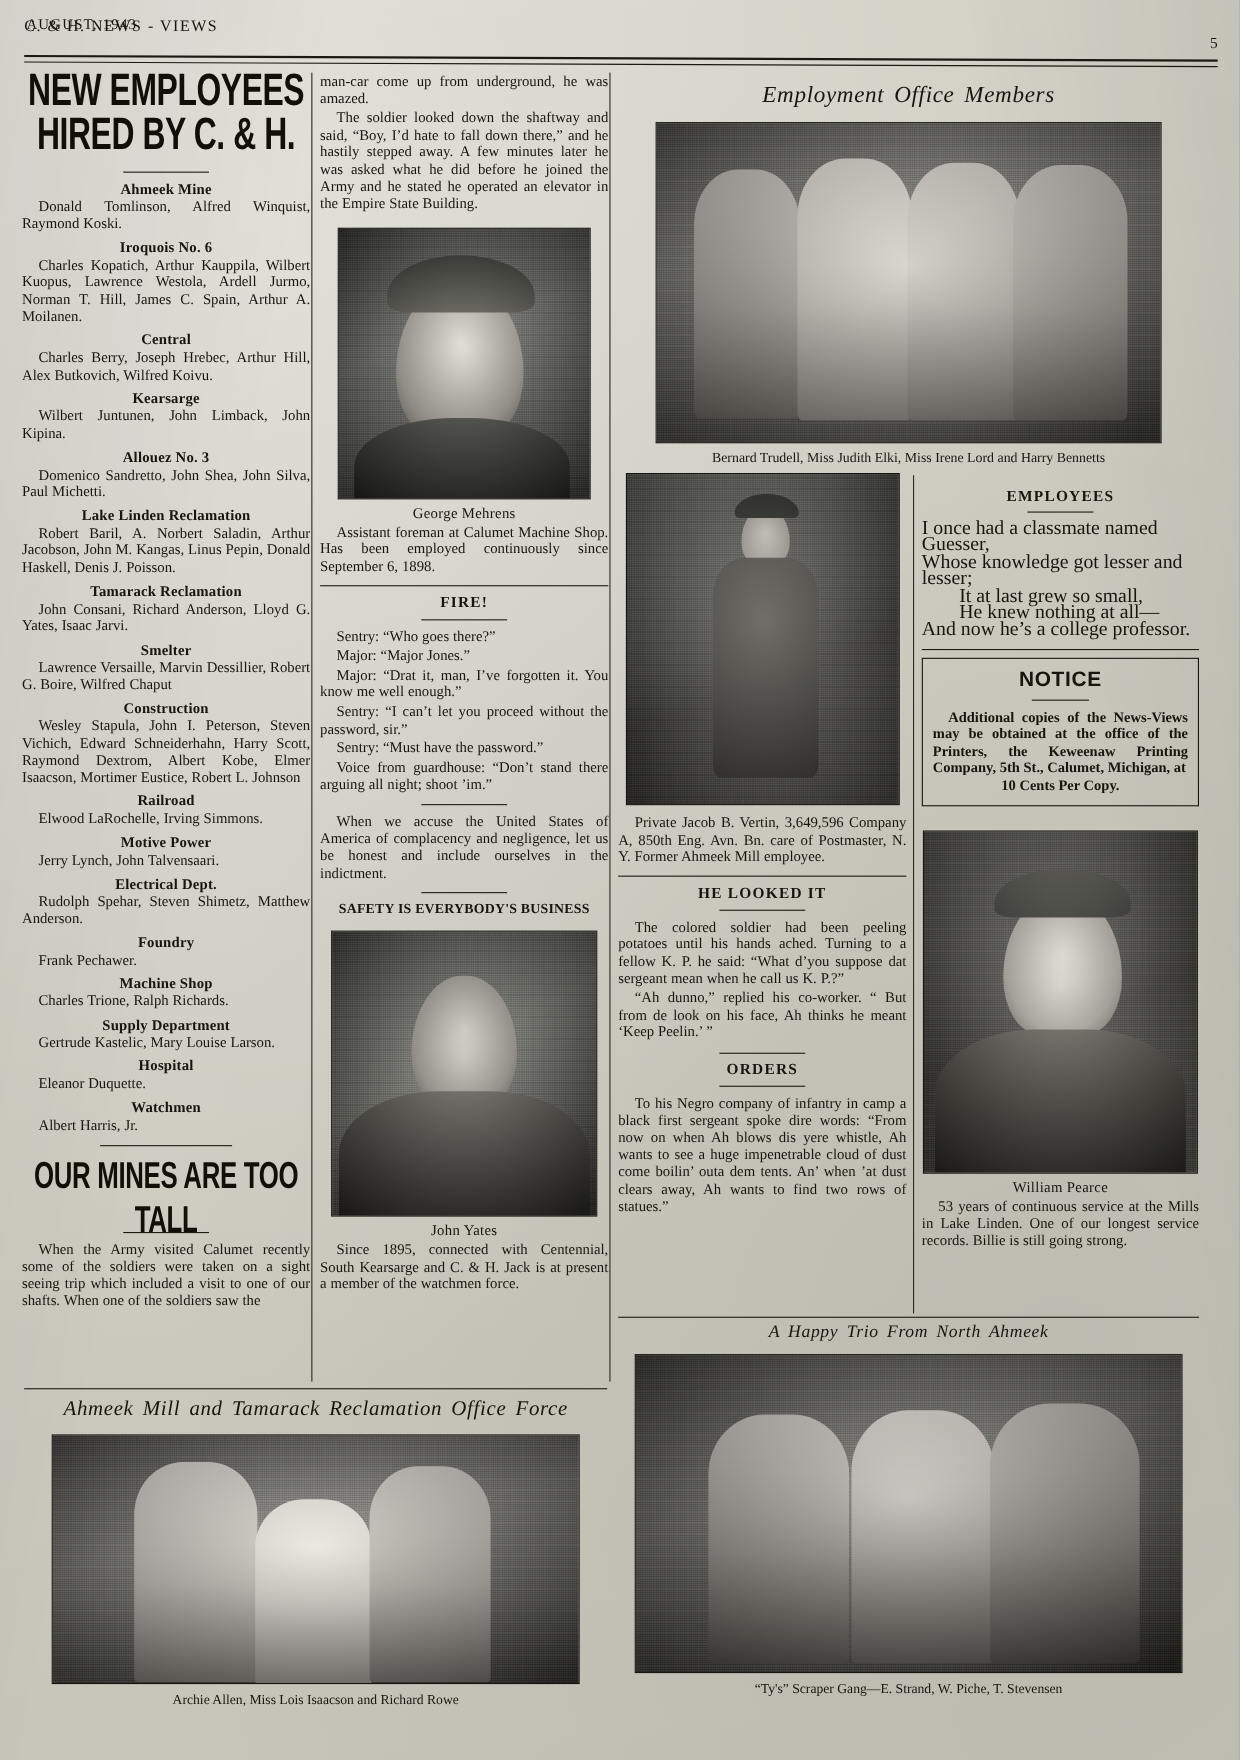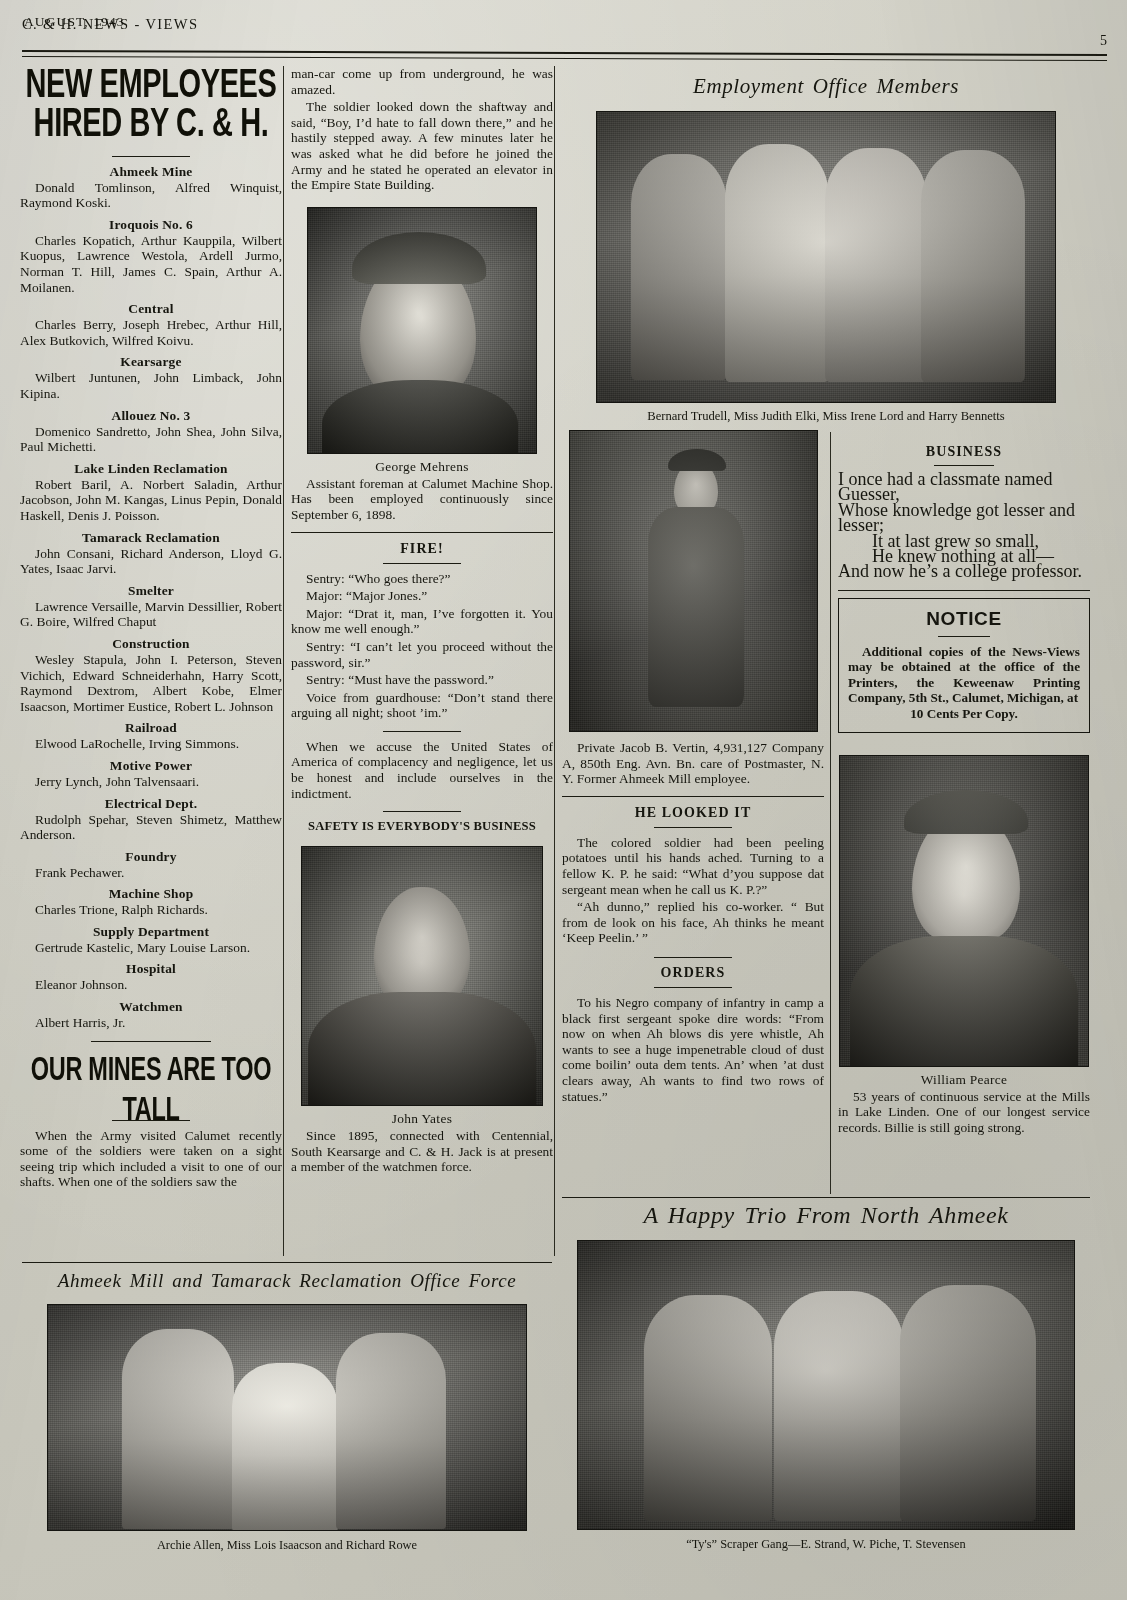--- a/index.html
+++ b/index.html
@@ -181,21 +181,21 @@
         <p class="body">Jerry Lynch, John Talvensaari.</p>
         <div class="subhead">Electrical Dept.</div>
         <p class="body">Rudolph Spehar, Steven Shimetz, Matthew Anderson.</p>
         <div class="subhead">Foundry</div>
         <p class="body">Frank Pechawer.</p>
         <div class="subhead">Machine Shop</div>
         <p class="body">Charles Trione, Ralph Richards.</p>
         <div class="subhead">Supply Department</div>
         <p class="body">Gertrude Kastelic, Mary Louise Larson.</p>
         <div class="subhead">Hospital</div>
-        <p class="body">Eleanor Johnson.</p>
+        <p class="body">Eleanor Duquette.</p>
         <div class="subhead">Watchmen</div>
         <p class="body">Albert Harris, Jr.</p>
       </div>
 
     <div class="rule-mid" style="margin-top:10px;"></div>
     <div class="bighead2">OUR MINES ARE TOO TALL</div>
     <div style="height:10px"></div>
     <div class="rule-short"></div>
     <p class="body">When the Army visited Calumet recently some of the soldiers were taken on a sight seeing trip which included a visit to one of our shafts. When one of the soldiers saw the</p>
   </div>
@@ -244,21 +244,21 @@
   </div>
 
   <div class="col" style="left:562px;top:430px;width:262px;">
     <div class="photo" style="width:247px;height:300px;margin:0 auto;background:linear-gradient(160deg,#6d6d64,#3c3b35 60%,#58574f);">
       <div class="grain"></div>
       <div class="fig" style="left:104px;top:30px;width:44px;height:52px;background:radial-gradient(ellipse at 50% 45%,#ddd9ce,#8d8a80);"></div>
       <div class="fig" style="left:98px;top:18px;width:58px;height:22px;border-radius:55% 55% 10% 10%/85% 85% 20% 20%;background:#1d1d17;"></div>
       <div class="fig" style="left:78px;top:76px;width:96px;height:200px;border-radius:30% 30% 8% 8%/18% 18% 6% 6%;background:linear-gradient(180deg,#43423a,#2d2c26);"></div>
       <div class="vign"></div>
     </div>
-    <p class="body" style="margin-top:8px;">Private Jacob B. Vertin, 4,931,127 Company A, 850th Eng. Avn. Bn. care of Postmaster, N. Y. Former Ahmeek Mill employee.</p>
+    <p class="body" style="margin-top:8px;">Private Jacob B. Vertin, 3,649,596 Company A, 850th Eng. Avn. Bn. care of Postmaster, N. Y. Former Ahmeek Mill employee.</p>
 
     <div class="rule-full"></div>
     <div class="deckhead">HE LOOKED IT</div>
     <div class="rule-short"></div>
     <p class="body">The colored soldier had been peeling potatoes until his hands ached. Turning to a fellow K. P. he said: “What d’you suppose dat sergeant mean when he call us K. P.?”</p>
     <p class="body">“Ah dunno,” replied his co-worker. “ But from de look on his face, Ah thinks he meant ‘Keep Peelin.’ ”</p>
 
     <div class="rule-short" style="margin-top:11px;"></div>
     <div class="deckhead">ORDERS</div>
     <div class="rule-short"></div>
@@ -272,21 +272,21 @@
       <div class="fig" style="left:34px;top:42px;width:96px;height:226px;border-radius:42% 42% 4% 4%/22% 22% 3% 3%;background:linear-gradient(180deg,#cfccc2,#a5a299 55%,#6d6a62);"></div>
       <div class="fig" style="left:128px;top:32px;width:104px;height:238px;border-radius:42% 42% 4% 4%/22% 22% 3% 3%;background:linear-gradient(180deg,#e4e1d6,#c3c0b5 55%,#8b887f);"></div>
       <div class="fig" style="left:228px;top:36px;width:102px;height:234px;border-radius:42% 42% 4% 4%/22% 22% 3% 3%;background:linear-gradient(180deg,#ddd9cf,#b8b5ab 55%,#7d7a72);"></div>
       <div class="fig" style="left:324px;top:38px;width:104px;height:232px;border-radius:42% 42% 4% 4%/22% 22% 3% 3%;background:linear-gradient(180deg,#d3d0c6,#aaa79d 55%,#6e6b63);"></div>
       <div class="vign"></div>
     </div>
     <div class="cap" style="margin-top:6px;">Bernard Trudell, Miss Judith Elki, Miss Irene Lord and Harry Bennetts</div>
   </div>
 
   <div class="col" style="left:838px;top:440px;width:252px;">
-    <div class="deckhead">BUSINESS</div>
+    <div class="deckhead">EMPLOYEES</div>
     <div class="rule-short" style="width:60px;margin:5px auto 6px auto;"></div>
     <div id="poem-lines">
         <p class="poemline">I once had a classmate named Guesser,</p>
         <p class="poemline">Whose knowledge got lesser and lesser;</p>
         <p class="poemline ind">It at last grew so small,</p>
         <p class="poemline ind">He knew nothing at all—</p>
         <p class="poemline">And now he’s a college professor.</p>
       </div>
 
     <div class="rule-full" style="margin:10px 0 7px 0;"></div>
@@ -316,21 +316,21 @@
       <div class="fig" style="left:74px;top:24px;width:112px;height:200px;border-radius:40% 40% 3% 3%/24% 24% 2% 2%;background:linear-gradient(180deg,#e3e0d6,#bfbcb2 55%,#807d75);"></div>
       <div class="fig" style="left:184px;top:58px;width:106px;height:168px;border-radius:42% 42% 3% 3%/26% 26% 2% 2%;background:linear-gradient(180deg,#f0eee4,#d6d3c9 55%,#98958c);"></div>
       <div class="fig" style="left:288px;top:28px;width:110px;height:196px;border-radius:40% 40% 3% 3%/24% 24% 2% 2%;background:linear-gradient(180deg,#d8d5cb,#b1aea4 55%,#74716a);"></div>
       <div class="vign"></div>
     </div>
     <div class="cap" style="margin-top:7px;font-size:12.4px;">Archie Allen, Miss Lois Isaacson and Richard Rowe</div>
   </div>
 
   <div class="hrule" style="left:562px;top:1197px;width:528px;"></div>
   <div class="col" style="left:562px;top:1202px;width:528px;">
-    <div class="phototitle" style="font-size:24px;">A Happy Trio From North Ahmeek</div>
+    <div class="phototitle" style="font-size:16px;">A Happy Trio From North Ahmeek</div>
     <div class="photo" style="width:496px;height:288px;margin:11px auto 0 auto;background:linear-gradient(165deg,#44433d,#6e6d65 40%,#2f2e29);">
       <div class="grain"></div>
       <div class="fig" style="left:66px;top:54px;width:128px;height:226px;border-radius:40% 40% 3% 3%/24% 24% 2% 2%;background:linear-gradient(180deg,#cac7bd,#908d84 55%,#4f4d46);"></div>
       <div class="fig" style="left:196px;top:50px;width:130px;height:230px;border-radius:40% 40% 3% 3%/24% 24% 2% 2%;background:linear-gradient(180deg,#d6d3c9,#9d9a91 55%,#56544d);"></div>
       <div class="fig" style="left:322px;top:44px;width:136px;height:236px;border-radius:40% 40% 3% 3%/24% 24% 2% 2%;background:linear-gradient(180deg,#c0bdb3,#87847b 55%,#46443e);"></div>
       <div class="vign"></div>
     </div>
     <div class="cap" style="margin-top:7px;font-size:12.4px;">“Ty's” Scraper Gang—E. Strand, W. Piche, T. Stevensen</div>
   </div>
 

